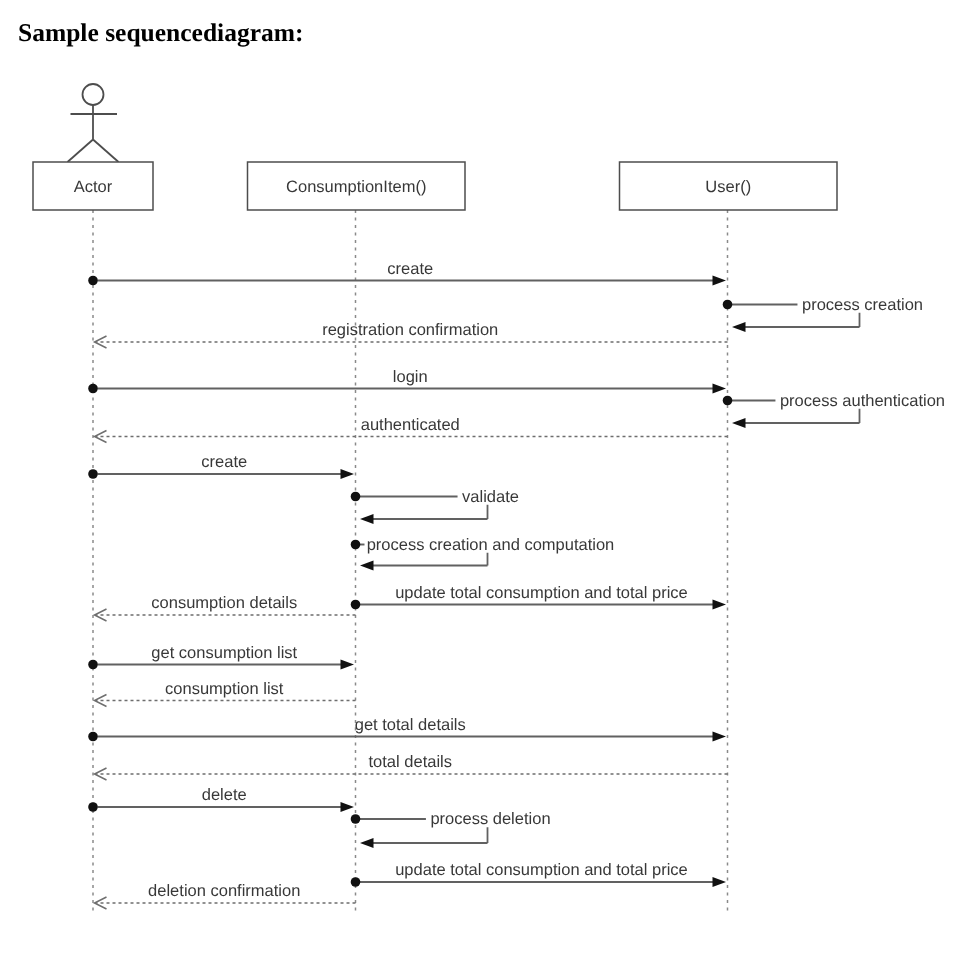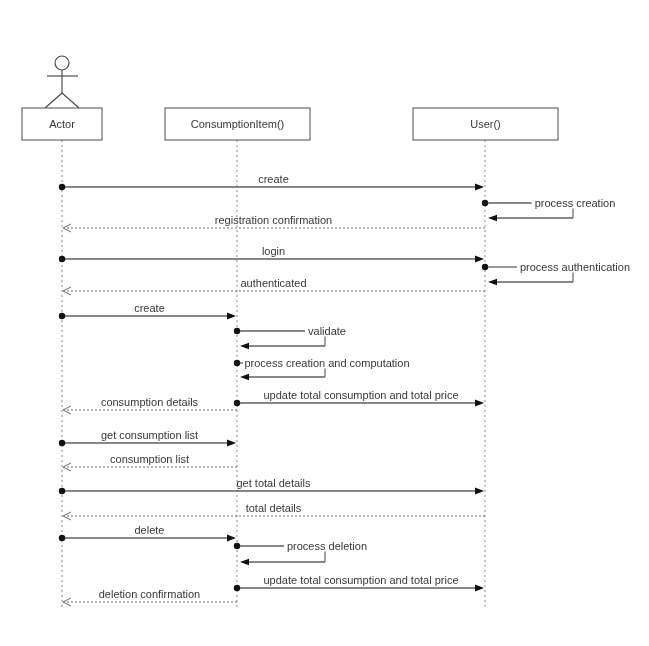--- a/index.html
+++ b/index.html
@@ -36,20 +36,21 @@
   svg text {
     font-family: "Liberation Sans", sans-serif;
     font-size: 11px;
     fill: #383838;
   }
 </style>
 </head>
 <body>
 
 <div class="page">
+  <div class="title">Sample sequencediagram:</div>
   <svg id="diagram" xmlns="http://www.w3.org/2000/svg" width="649" height="646" viewBox="0 0 649 646">
       <g>
         <line x1="62" y1="140" x2="62" y2="610" stroke="#8a8a8a" stroke-width="1" stroke-dasharray="2,3"></line>
         <g stroke="#4d4d4d" stroke-width="1.2" fill="none">
           <circle cx="62" cy="63" r="7"></circle>
           <line x1="62" y1="70" x2="62" y2="93"></line>
           <line x1="47" y1="76" x2="78" y2="76"></line>
           <line x1="62" y1="93" x2="45" y2="108"></line>
           <line x1="62" y1="93" x2="79" y2="108"></line>
         </g>

